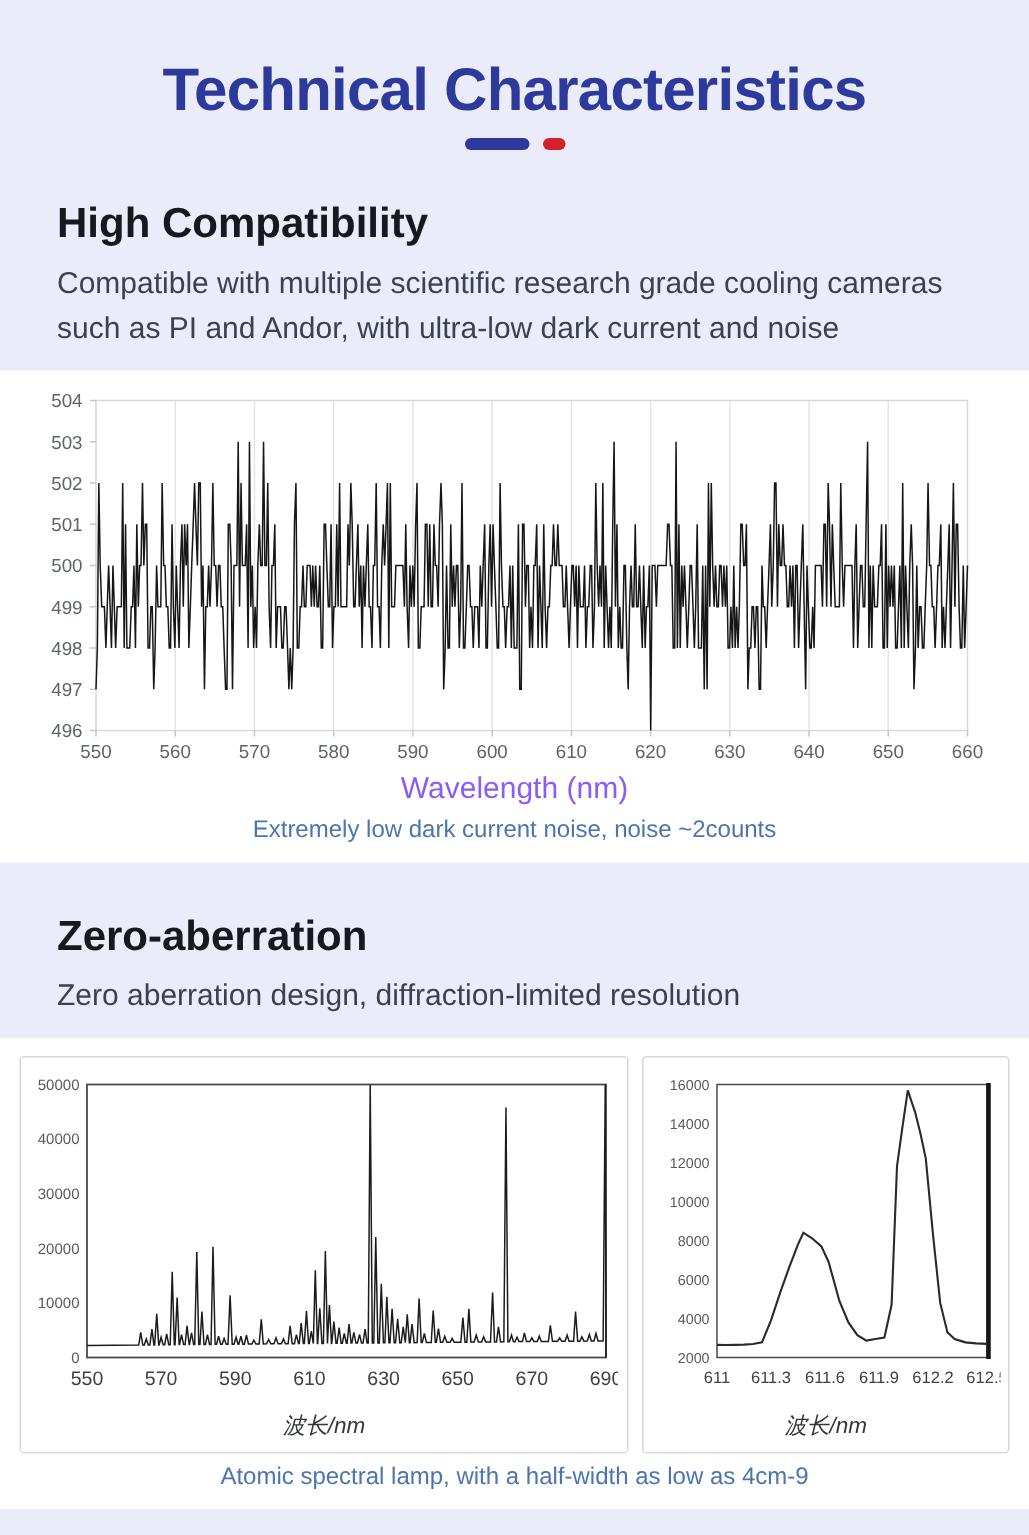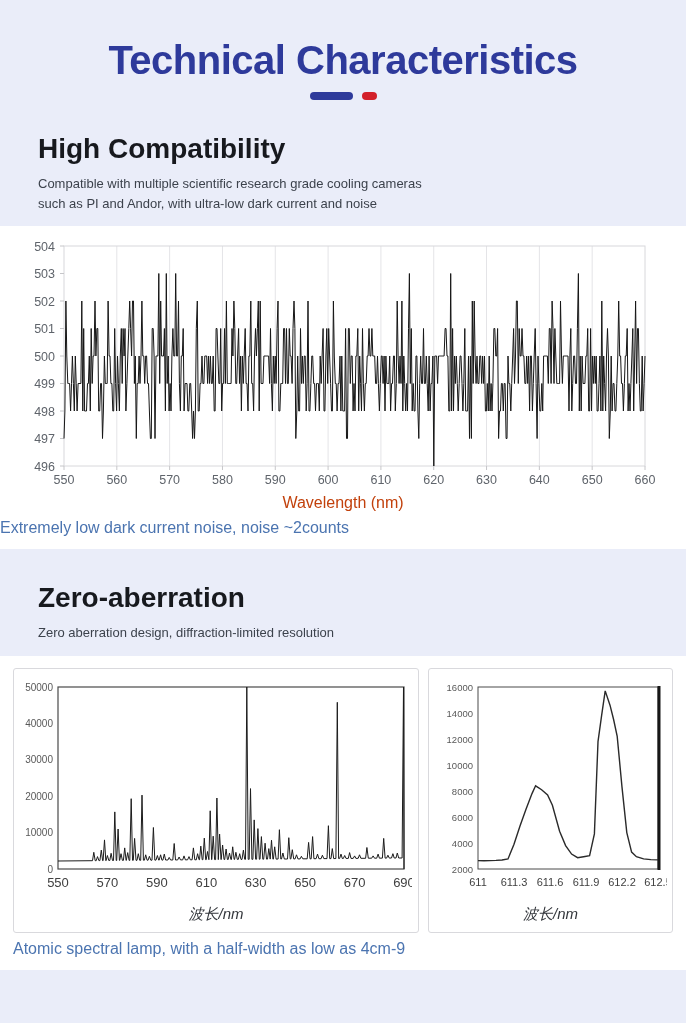--- a/index.html
+++ b/index.html
@@ -16,26 +16,26 @@
   .page{width:686px;height:1023px;background:var(--lavender);overflow:hidden;position:relative;}
 
   .page-header{padding-top:38px;text-align:center;}
   .page-title{font-size:40px;font-weight:bold;color:var(--indigo);letter-spacing:-0.5px;}
   .title-divider{display:flex;justify-content:center;align-items:center;gap:9px;margin-top:9px;}
   .dash-blue{width:43px;height:8px;border-radius:4px;background:var(--indigo);}
   .dash-red{width:15px;height:8px;border-radius:4px;background:var(--red);}
 
   .text-section{padding:33px 32px 0 38px;}
   .text-section h2{font-size:28px;font-weight:bold;color:var(--heading);}
-  .text-section p{margin-top:9px;font-size:13px;line-height:1.5;color:var(--body-text);white-space:pre-line;max-width:615px;}
+  .text-section p{margin-top:9px;font-size:20px;line-height:1.5;color:var(--body-text);white-space:pre-line;max-width:615px;}
 
   .panel{background:#ffffff;margin-top:13px;}
   .panel-noise{padding:14px 0 12px 0;}
-  .chart-xlabel{ text-align:center;font-size:16px;color:#c2410c;margin-top:2px;}
-  .chart-caption{font-size:16px;color:var(--caption-blue);margin-top:7px;}
+  .chart-xlabel{ text-align:center;font-size:20px;color:#8b5cf6;margin-top:2px;}
+  .chart-caption{text-align:center;font-size:16px;color:var(--caption-blue);margin-top:7px;}
 
   .panel-dual{padding:12px 13px 12px 13px;}
   .cards{display:flex;gap:9px;}
   .card{background:#fff;border:1px solid #d9d9dd;border-radius:3px;padding:8px 4px 8px 4px;}
   .card-spectrum{width:406px;}
   .card-linewidth{flex:1;}
   .card .chart-xlabel{font-size:15px;color:#33363b;margin-top:0;font-style:italic;}
 
   svg{display:block;margin:0 auto;}
   svg text{font-family:"Liberation Sans",sans-serif;}

